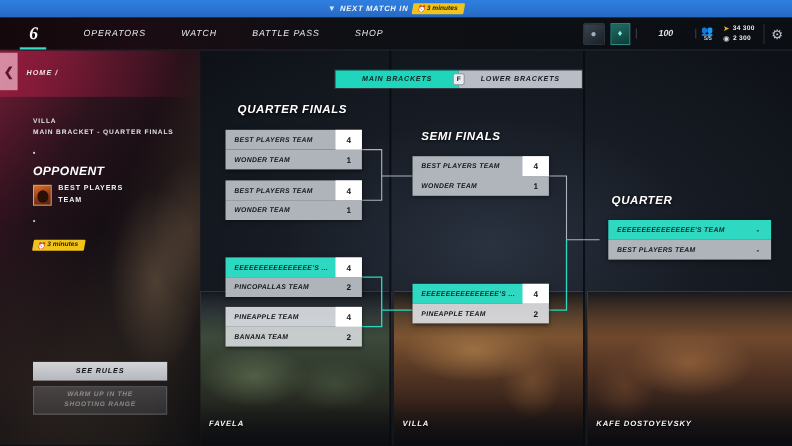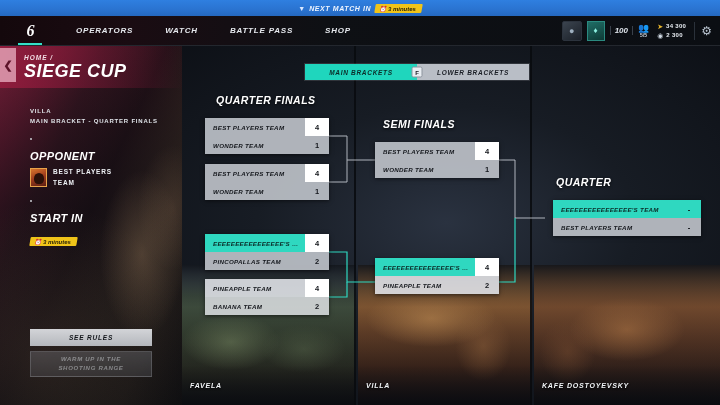--- a/index.html
+++ b/index.html
@@ -55,21 +55,21 @@
   .logo-6 {
     color: #fff; font-size: 16px; font-weight: bold; font-style: italic;
     font-family: "Liberation Serif", serif;
     letter-spacing: -1px;
   }
   .logo-underline {
     position: absolute; bottom: 1px; left: 18px; width: 24px; height: 2px;
     background: #33e0c8;
   }
   .navlink {
-    color: #e6e9ee; font-size: 8px; font-weight: bold; font-style: italic;
+    color: #e6e9ee; font-size: 8px; font-weight: normal; font-style: italic;
     letter-spacing: .8px; padding: 0 16px; white-space: nowrap;
   }
   .nav-right {
     margin-left: auto; display: flex; align-items: center; gap: 5px;
     padding-right: 8px; height: 30px;
   }
   .av {
     width: 20px; height: 20px; border-radius: 2px;
     background: linear-gradient(145deg, #3b444f, #1b2028);
     border: 1px solid #2c333d;
@@ -79,21 +79,21 @@
   .rank-icon {
     width: 18px; height: 20px;
     background: linear-gradient(160deg, #1f6e66, #0e3a36);
     border: 1px solid #2b8a80;
     display: flex; align-items: center; justify-content: center;
     color: #8ef0e2; font-size: 8px;
   }
   .lvl {
     color: #dfe5ec; font-size: 8px; font-weight: bold; font-style: italic;
     border-left: 1px solid #39404a; border-right: 1px solid #39404a;
-    padding: 0 4px;
+    padding: 0 20px;
   }
   .squad { display: flex; flex-direction: column; align-items: center; line-height: 1; }
   .squad .ic { color: #cfd8e2; font-size: 9px; }
   .squad .n { color: #cfd8e2; font-size: 5px; font-weight: bold; }
   .cur-col { display: flex; flex-direction: column; gap: 2px; padding-left: 3px; }
   .cur-row { display: flex; align-items: center; gap: 3px; }
   .cur-ic { font-size: 7px; line-height: 1; }
   .cur-ic.gold { color: #e8b62c; }
   .cur-ic.cred { color: #cfd8e2; }
   .cur-val { color: #e9eef4; font-size: 6px; font-weight: bold; letter-spacing: .3px; }
@@ -468,41 +468,39 @@
       </div>
     </div>
   </div>
 
   <div class="leftpanel">
     <div class="header-band">
       <div class="backbtn">
         <span>❮</span>
       </div>
       <div class="crumb">HOME /</div>
-      <div class="pagetitle">SIEGE CUP</div>
     </div>
 
     <div class="lp-body">
       <div class="sub-line">VILLA</div>
       <div class="sub-line">MAIN BRACKET - QUARTER FINALS</div>
 
       <div class="divider-dot"></div>
 
       <div class="sec-title">OPPONENT</div>
       <div class="opp-row">
         <div class="opp-emblem"></div>
         <div>
           <div class="opp-name">BEST PLAYERS</div>
           <div class="opp-name">TEAM</div>
         </div>
       </div>
 
       <div class="divider-dot"></div>
 
-      <div class="sec-title">START IN</div>
       <div class="start-badge">
         <span class="badge-yellow">
           <span class="clockglyph">⏰</span>
           <span>3 minutes</span>
         </span>
       </div>
     </div>
 
     <div class="lp-buttons">
       <div class="btn-rules">SEE RULES</div>

